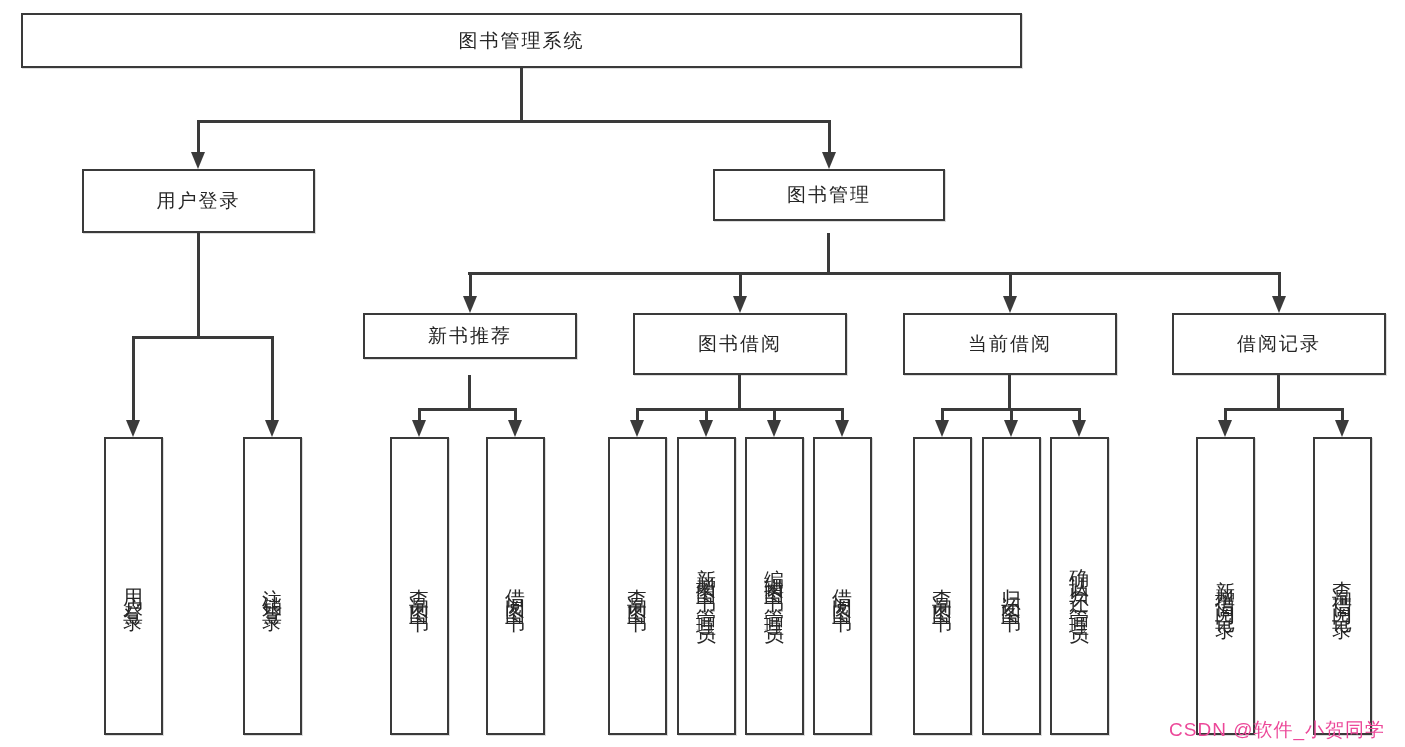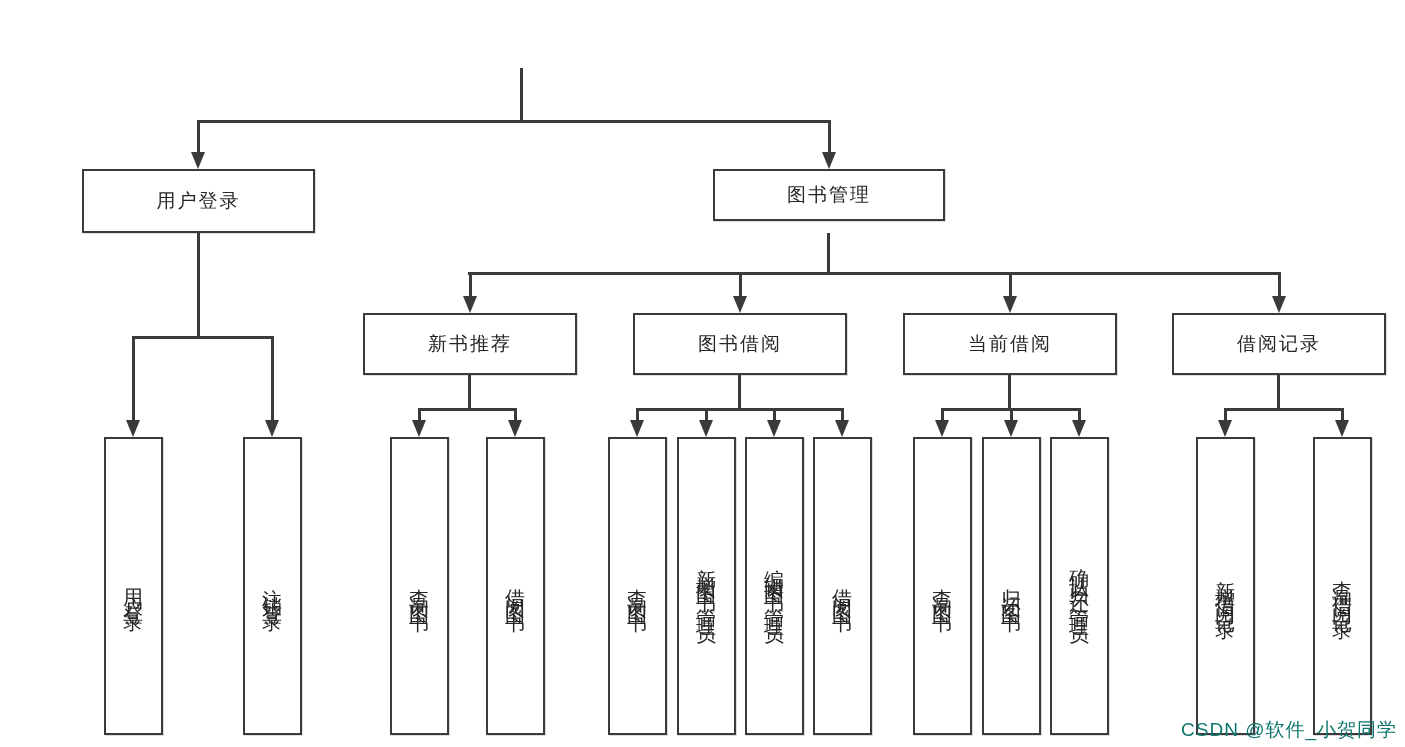--- a/index.html
+++ b/index.html
@@ -64,34 +64,35 @@
     bottom: 0;
     width: 0;
     height: 0;
     border-left: 7px solid transparent;
     border-right: 7px solid transparent;
     border-top: 17px solid #3a3a3a;
   }
   
   .watermark {
     position: absolute;
-    right: 8px;
+    right: 20px;
     bottom: 4px;
     font-size: 19px;
-    color: #0f766e;
+    color: #ec4899;
     letter-spacing: 1px;
     z-index: 10;
     background: transparent;
   }
 </style>
 </head>
 <body>
 
 <div id="canvas">
 
+  <div class="node" style="left:21px; top:13px; width:1001px; height:55px;">图书管理系统</div>
 
   <div class="vline" style="left:520px; top:68px; height:52px;"></div>
   <div class="hline" style="left:197px; top:120px; width:634px;"></div>
   <div class="arrow" style="left:191px; top:120px; height:49px;">
     <div class="stem"></div>
     <div class="head"></div>
   </div>
   <div class="arrow" style="left:822px; top:120px; height:49px;">
     <div class="stem"></div>
     <div class="head"></div>
@@ -123,21 +124,21 @@
   </div>
   <div class="arrow" style="left:1003px; top:272px; height:41px;">
     <div class="stem"></div>
     <div class="head"></div>
   </div>
   <div class="arrow" style="left:1272px; top:272px; height:41px;">
     <div class="stem"></div>
     <div class="head"></div>
   </div>
 
-  <div class="node" style="left:363px; top:313px; width:214px; height:62px;">新书推荐</div>
+  <div class="node" style="left:363px; top:313px; width:214px; height:46px;">新书推荐</div>
   <div class="node" style="left:633px; top:313px; width:214px; height:62px;">图书借阅</div>
   <div class="node" style="left:903px; top:313px; width:214px; height:62px;">当前借阅</div>
   <div class="node" style="left:1172px; top:313px; width:214px; height:62px;">借阅记录</div>
 
   <div class="vline" style="left:468px; top:375px; height:33px;"></div>
   <div class="hline" style="left:419px; top:408px; width:98px;"></div>
   <div class="arrow" style="left:412px; top:408px; height:29px;">
     <div class="stem"></div>
     <div class="head"></div>
   </div>

